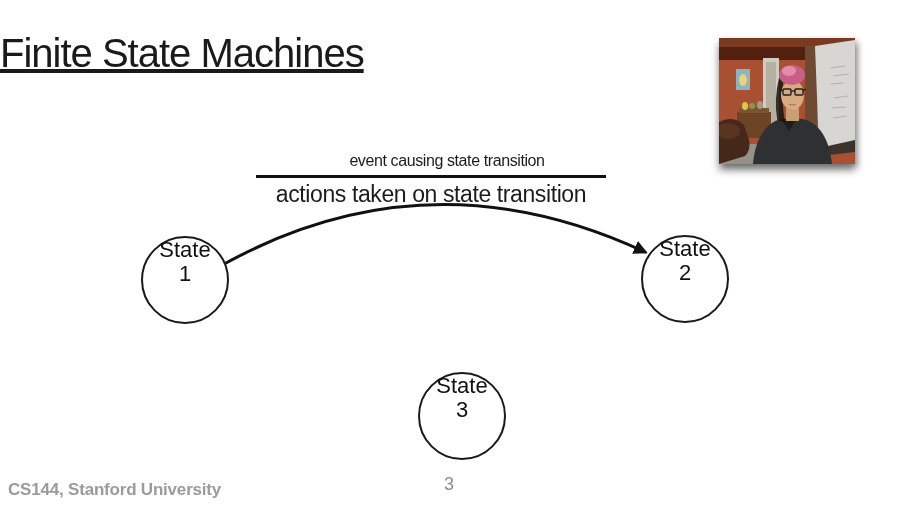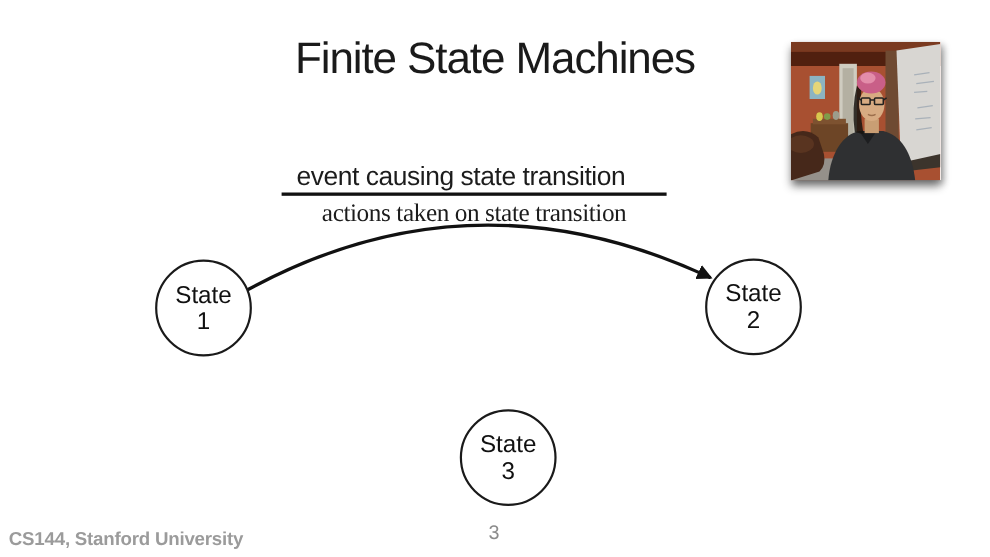--- a/index.html
+++ b/index.html
@@ -3,40 +3,40 @@
 <meta charset="utf-8">
 <style>
   html,body{margin:0;padding:0;}
   .slide{
     position:relative; width:900px; height:506px; background:#ffffff;
     font-family:"Liberation Sans","DejaVu Sans",sans-serif; color:#1c1c1c;
     overflow:hidden;
   }
   .slide-title{
     position:absolute; left:0; top:28px; width:100%;
-    text-align:center; font-size:40px; letter-spacing:-1px; line-height:50px;
-    color:#1a1a1a; font-weight:400;
+    font-size:40px; letter-spacing:-1px; line-height:50px;
+    color:#1a1a1a; font-weight:400;text-decoration:underline;
   }
   .fraction-numerator{
-    position:absolute; left:244px; top:148px; width:350px;
-    text-align:center; font-size:24px; letter-spacing:-0.4px; line-height:26px;
+    position:absolute; left:272px; top:148px; width:350px;
+    text-align:center; font-size:16px; letter-spacing:-0.4px; line-height:26px;
   }
   .fraction-bar{
     position:absolute; left:256px; top:175px; width:350px; height:3px;
     background:#111111;
   }
   .fraction-denominator{
     position:absolute; left:246px; top:181px; width:370px;
-    text-align:center; font-size:23px; letter-spacing:-0.4px; line-height:26px;font-family:Liberation Serif, serif;
+    text-align:center; font-size:23px; letter-spacing:-0.4px; line-height:26px;
   }
   .arrow-layer{position:absolute; left:0; top:0; width:900px; height:506px;}
   .state-circle{
     position:absolute; width:88px; height:88px; border:2px solid #1a1a1a;
     border-radius:50%; background:#ffffff; box-sizing:border-box;
-    display:flex; flex-direction:column; align-items:center; justify-content:center;
+    display:flex; flex-direction:column; align-items:center; justify-content:flex-start;
     font-size:22px; line-height:1.1; color:#111111; text-align:center;
   }
   .state-1{left:141px; top:236px;}
   .state-2{left:641px; top:235px;}
   .state-3{left:418px; top:372px;}
   .webcam{
     position:absolute; left:719px; top:38px; width:136px; height:126px;
     box-shadow:0 6px 8px rgba(0,0,0,0.45), 3px 3px 6px rgba(0,0,0,0.25);
     overflow:hidden;
   }

